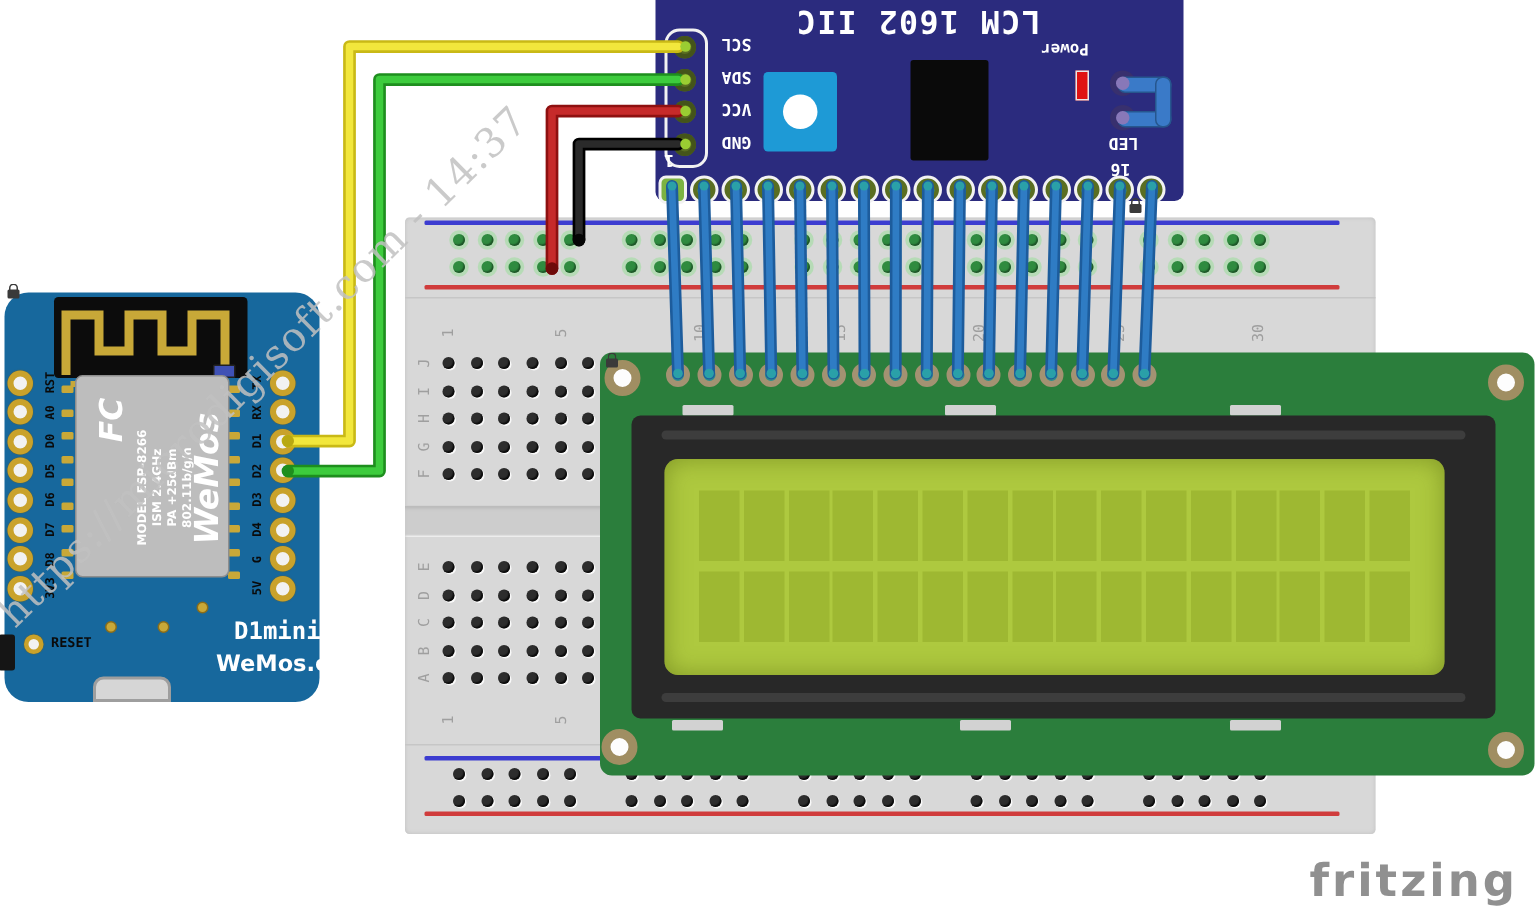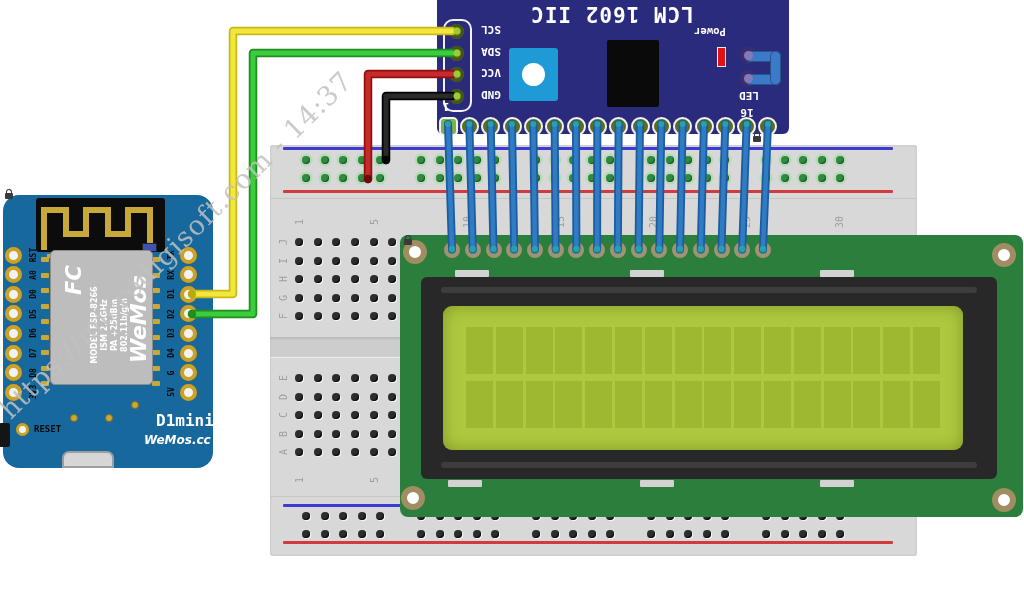--- a/index.html
+++ b/index.html
@@ -676,21 +676,21 @@
         <div class="pin-label" style="left:153px;top:153px;width:30px;height:10px;">D4</div>
         <div class="w-pin" style="left:177px;top:169.10000000000002px;"></div>
         <div class="pin-label" style="left:153px;top:172.60000000000002px;width:30px;height:10px;">G</div>
         <div class="w-pin" style="left:177px;top:188.70000000000002px;"></div>
         <div class="pin-label" style="left:153px;top:192.20000000000002px;width:30px;height:10px;">5V</div>
       </div>
     <div class="reset-tab"></div>
     <div class="w-pin" style="left:13px;top:228px;width:13px;height:13px;border-width:3px;"></div>
     <div style="left:31px;top:229px;font-size:9px;font-weight:bold;color:#0A0A0A;font-family:'DejaVu Sans Mono',monospace;">RESET</div>
     <div style="left:153px;top:216px;font-size:16px;font-weight:bold;color:#FFF;font-family:'DejaVu Sans Mono',monospace;">D1mini</div>
-    <div style="left:141px;top:238px;font-size:12px;font-style:italic;font-weight:bold;color:#FFF;">WeMos.cc</div>
+    <div style="left:141px;top:238px;font-size:15px;font-weight:bold;color:#FFF;">WeMos.cc</div>
     <div class="w-dot" style="left:67px;top:219px;"></div>
     <div class="w-dot" style="left:102px;top:219px;"></div>
     <div class="w-dot" style="left:128px;top:206px;"></div>
     <div class="usb"></div>
     <span class="lock" style="left:2px;top:-2px;"></span>
   </div>
 
   <div id="i2c">
     <div class="i2c-title">LCM 1602 IIC</div>
     <div class="hdr4-outline"></div>
@@ -850,13 +850,14 @@
       <circle cx="192" cy="314" r="4" fill="#1E8E1E"></circle>
       <circle cx="368" cy="179" r="4.2" fill="#6E0A0A"></circle>
       <circle cx="386" cy="160" r="4.2" fill="#050505"></circle>
       <circle cx="457" cy="31" r="3.5" fill="#9ACD32"></circle>
       <circle cx="457" cy="53" r="3.5" fill="#9ACD32"></circle>
       <circle cx="457" cy="74" r="3.5" fill="#9ACD32"></circle>
       <circle cx="457" cy="96" r="3.5" fill="#9ACD32"></circle>
     </svg>
 
   <div class="watermark">https://microdigisoft.com - 14:37</div>
+  <div class="fritzing">fritzing</div>
 </div>
 
 </body></html>

